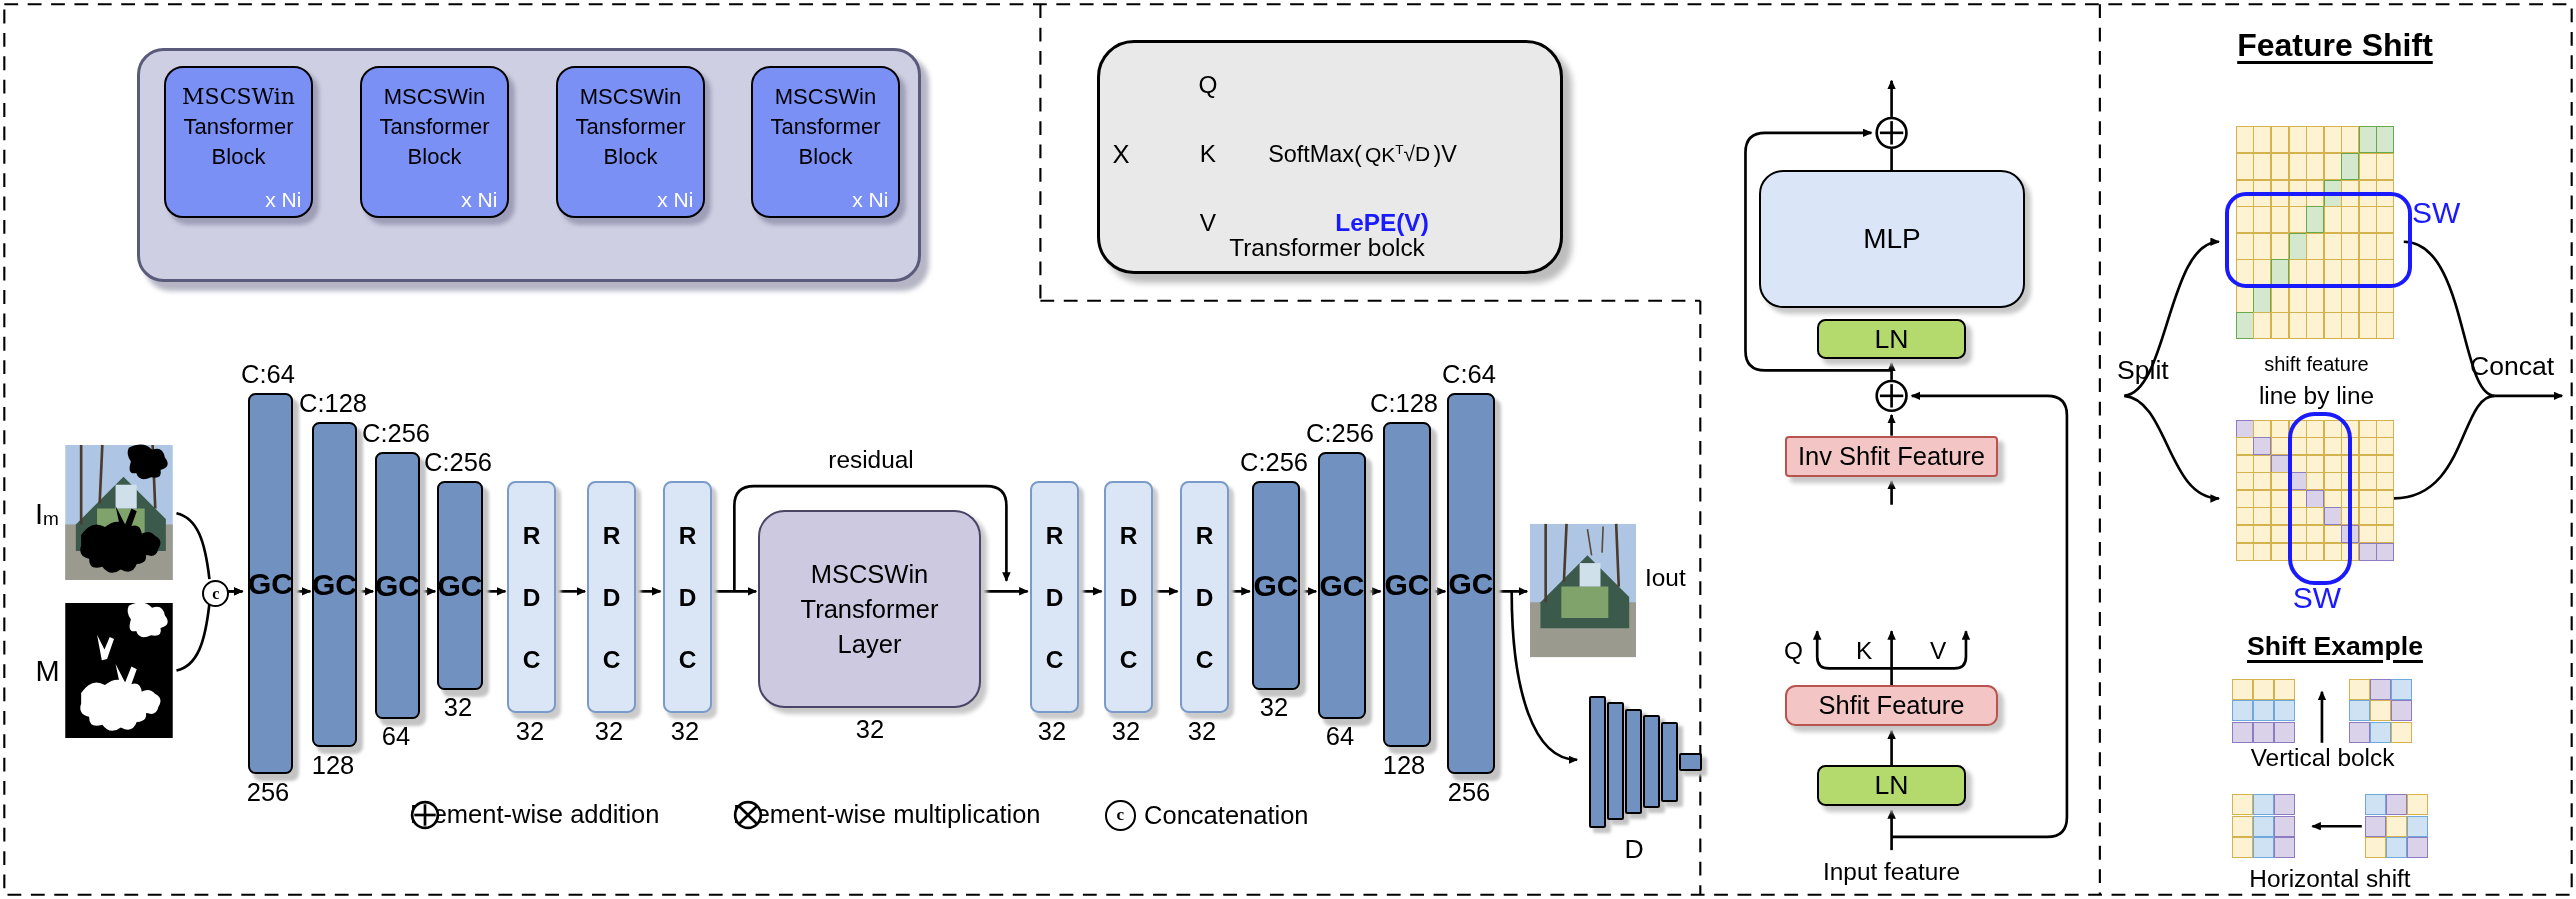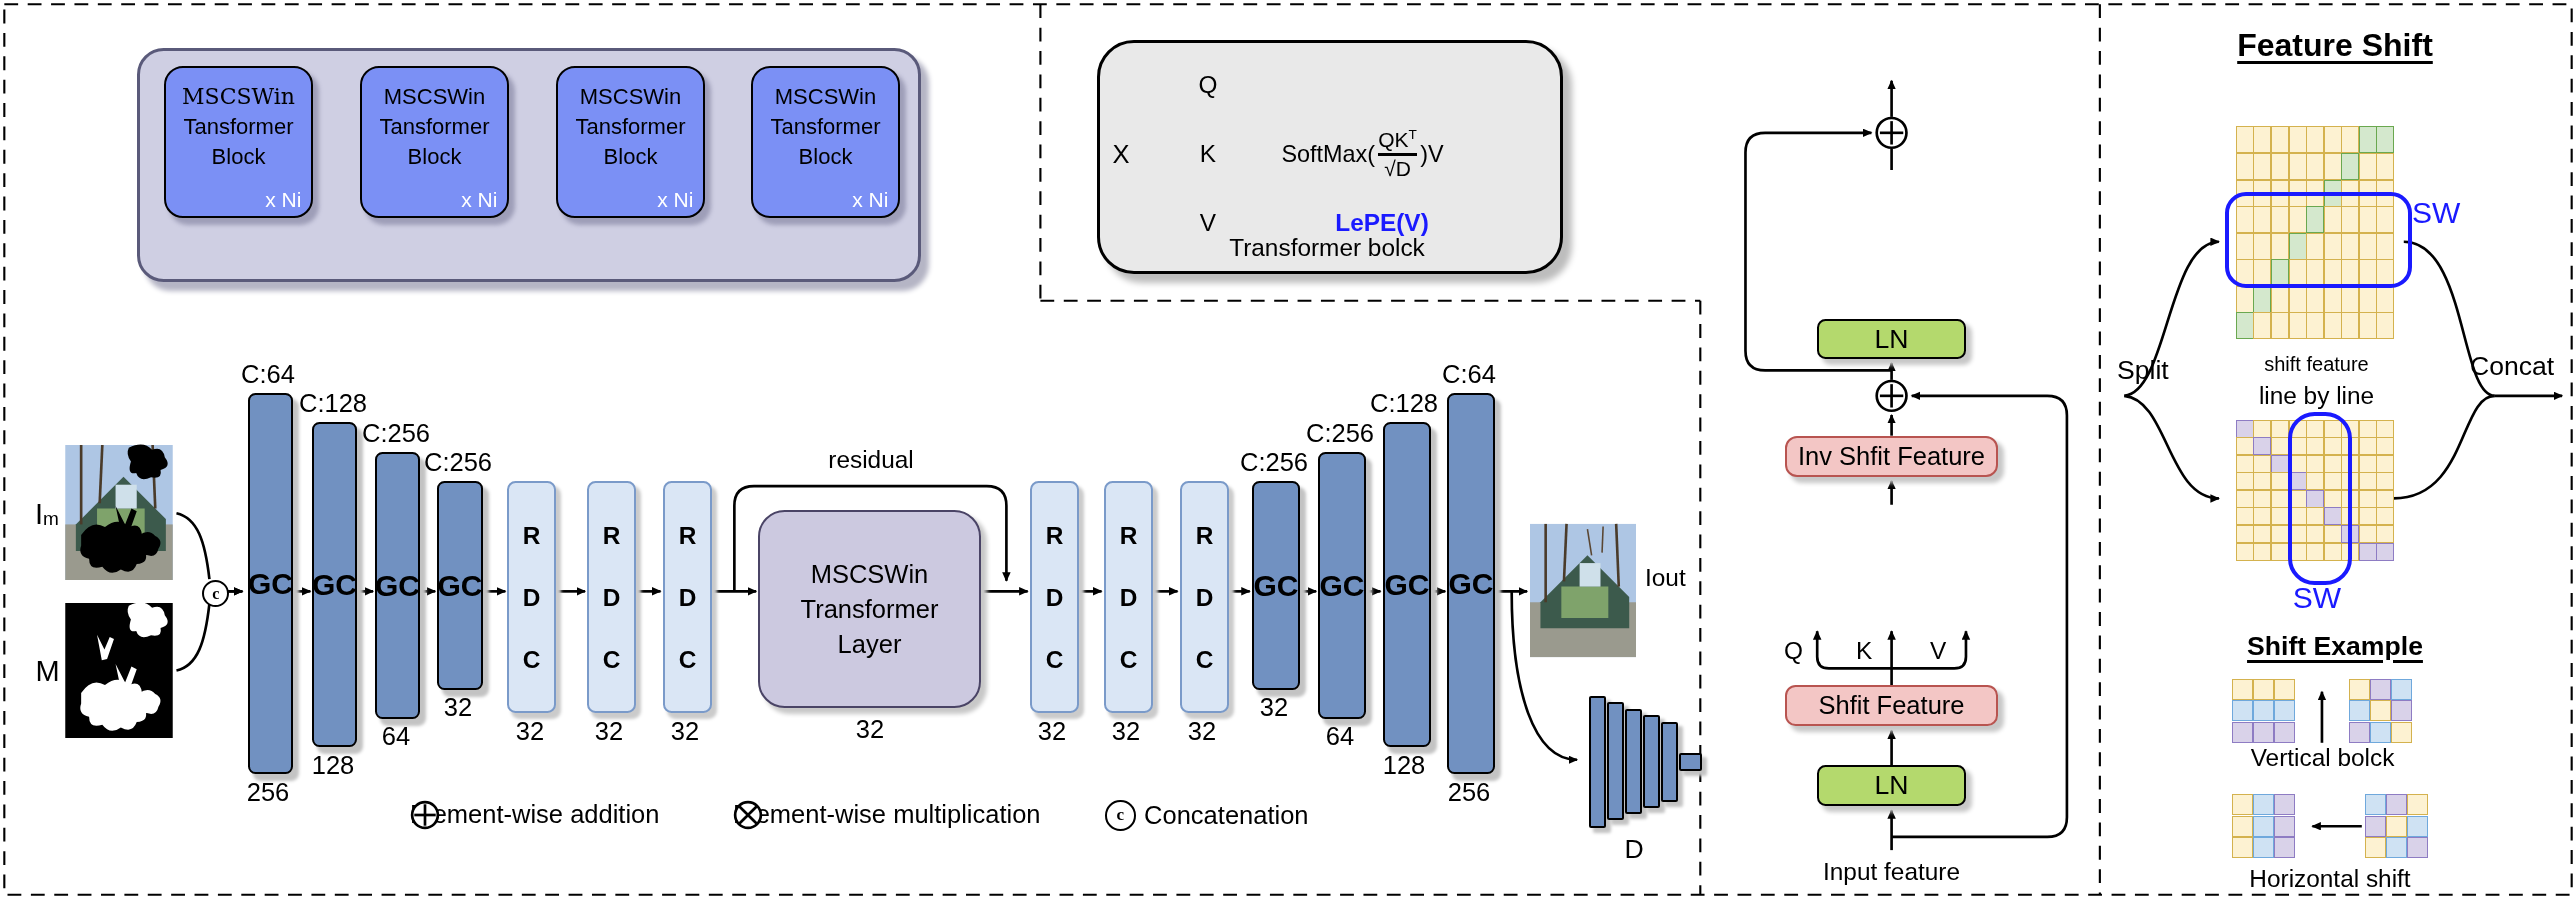--- a/index.html
+++ b/index.html
@@ -12,21 +12,21 @@
   .bar{position:absolute;border:2.7px solid #000;border-radius:7.4px;box-shadow:5.3px 6.4px 3.2px #c3c3c3;
        display:flex;align-items:center;justify-content:center;font-weight:bold;font-size:30px;}
   .rdc{border:2.1px solid #7a9ac9;border-radius:8.5px;box-shadow:4.8px 5.3px 3.2px #cbcbcb;
        font-size:24.4px;line-height:31px;}
   .lbl{position:absolute;font-size:25.5px;white-space:nowrap;transform:translateX(-50%);}
   .cell{position:absolute;box-sizing:border-box;border:1.1px solid;}
   .blueblock{position:absolute;border:2.7px solid #000;border-radius:19px;box-shadow:5.3px 6.4px 4.3px #9e9eb8;}
   .colbox{position:absolute;display:flex;align-items:center;justify-content:center;text-align:center;
           box-shadow:5.3px 5.3px 4.3px #c8c8c8;box-sizing:border-box;}
   .swrect{position:absolute;border:4.3px solid #1a1aff;background:transparent;}
-  .frac{display:inline-flex;flex-direction:column;vertical-align:middle;margin:0 3.2px;}
+  .frac{display:inline-flex;flex-direction:row;vertical-align:middle;margin:0 3.2px;}
   .frac .bar2{height:2.1px;background:#000;align-self:stretch;margin:1.1px 0;}
   sup{font-size:65%;}
 </style>
 </head>
 <body>
 
 <div class="canvas">
 
   <svg width="2576" height="899" viewBox="0 0 4848 1692">
     <defs>
@@ -365,22 +365,23 @@
         <line x1="12" y1="12" x2="44" y2="44" stroke="#000" stroke-width="5"></line>
         <line x1="44" y1="12" x2="12" y2="44" stroke="#000" stroke-width="5"></line>
       </svg>
     <span style="font-size:25.5px;">Element-wise multiplication</span>
   </div>
   <div class="abs" style="left:1105px;top:800px;display:flex;align-items:center;gap:8.5px;">
     <div class="ctr" style="width:26.6px;height:26.6px;border:2.1px solid #000;border-radius:50%;font-size:17px;font-weight:bold;font-family:'Liberation Serif',serif;">c</div>
     <span style="font-size:25.5px;">Concatenation</span>
   </div>
 
+  <div class="abs colbox" style="left:1759px;top:170px;width:266px;height:138px;background:#dae6f8;border:2.7px solid #000;border-radius:24px;font-size:28px;">MLP</div>
   <div class="abs colbox" style="left:1817px;top:319px;width:149px;height:40px;background:#b4d96d;border:2.1px solid #000;border-radius:8.5px;font-size:26.6px;">LN</div>
-  <div class="abs colbox" style="left:1785px;top:436px;width:213px;height:41px;background:#f3c6c5;border:2.1px solid #b85450;border-radius:12px;font-size:25.5px;">Inv Shfit Feature</div>
+  <div class="abs colbox" style="left:1785px;top:436px;width:213px;height:41px;background:#f3c6c5;border:2.1px solid #b85450;border-radius:4px;font-size:25.5px;">Inv Shfit Feature</div>
   <div class="abs" style="left:1784px;top:637px;font-size:24.4px;">Q</div>
   <div class="abs" style="left:1856px;top:637px;font-size:24.4px;">K</div>
   <div class="abs" style="left:1930px;top:637px;font-size:24.4px;">V</div>
   <div class="abs colbox" style="left:1785px;top:685px;width:213px;height:41px;background:#f3c6c5;border:2.1px solid #b85450;border-radius:10.6px;font-size:25.5px;">Shfit Feature</div>
   <div class="abs colbox" style="left:1817px;top:765px;width:149px;height:41px;background:#b4d96d;border:2.1px solid #000;border-radius:8.5px;font-size:26.6px;">LN</div>
   <div class="abs ctr" style="left:1785px;top:857px;width:213px;height:30px;font-size:24.4px;">Input feature</div>
 
   <div class="abs ctr title" style="left:2202px;top:29px;width:266px;height:32px;font-size:32px;">Feature Shift</div>
   <div id="fs-grids">
       <div class="cell" style="left: 2236px; top: 126px; width: 17.5px; height: 26.6px; background: rgb(253, 242, 210); border: 1.1px solid rgb(212, 178, 78); box-sizing: border-box; position: absolute;"></div>

